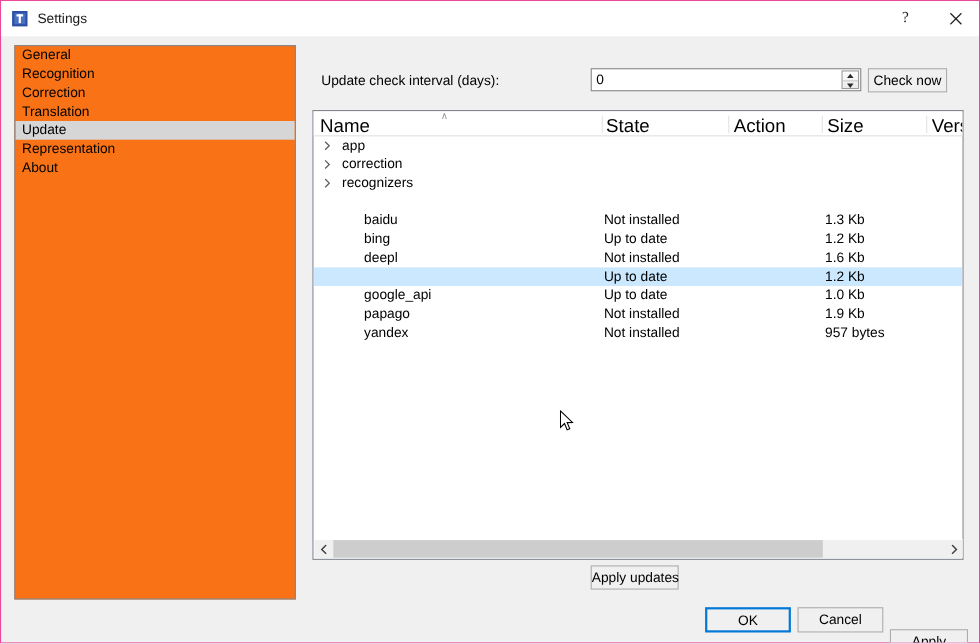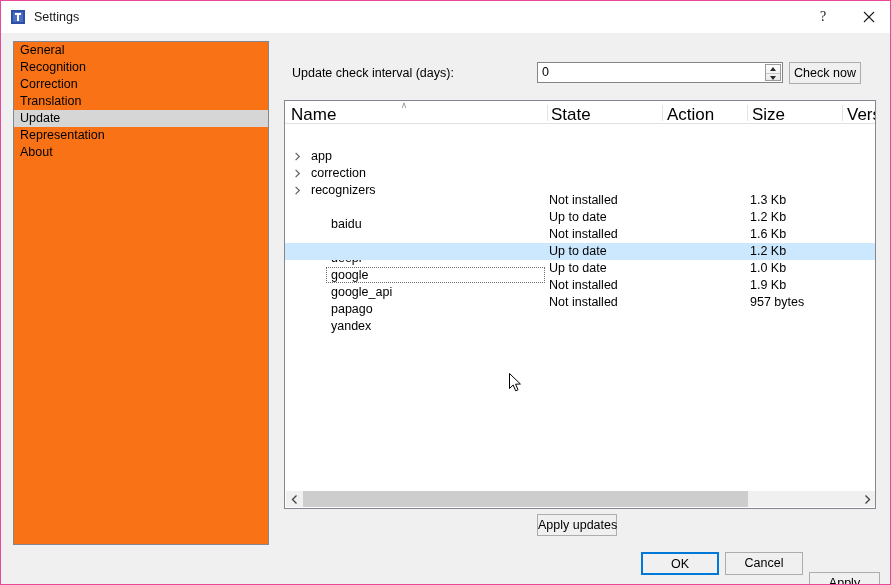--- a/index.html
+++ b/index.html
@@ -231,21 +231,21 @@
   .row.selected { background: #cce8ff; }
   .cell {
     position: absolute;
     top: 0;
     height: 17px;
     font-size: 12.5px;
     color: #000;
     white-space: nowrap;
     overflow: hidden;
   }
-  .c-name   { left: 0px;   width: 260px; margin-top: 24px; }
+  .c-name   { left: 0px;   width: 260px; }
   .c-state  { left: 264px; width: 112px; }
   .c-action { left: 380px; width: 85px; }
   .c-size   { left: 465px; width: 95px; }
   .c-vers   { left: 560px; width: 30px; }
   .chev {
     position: absolute;
     left: 6px; top: 0;
     width: 14px; height: 17px;
     color: #585858;
   }
@@ -452,39 +452,38 @@
         <div class="row lvl1">
           <div class="cell c-name">
             <span class="name-text">baidu</span>
           </div>
           <div class="cell c-state">Not installed</div>
           <div class="cell c-action"></div>
           <div class="cell c-size">1.3 Kb</div>
           <div class="cell c-vers"></div>
         </div>
         <div class="row lvl1">
+          <div class="cell c-name">
+            <span class="name-text">bing</span>
+          </div>
           <div class="cell c-state">Up to date</div>
           <div class="cell c-action"></div>
           <div class="cell c-size">1.2 Kb</div>
           <div class="cell c-vers"></div>
         </div>
         <div class="row lvl1">
           <div class="cell c-name">
             <span class="name-text">deepl</span>
           </div>
           <div class="cell c-state">Not installed</div>
           <div class="cell c-action"></div>
           <div class="cell c-size">1.6 Kb</div>
           <div class="cell c-vers"></div>
         </div>
         <div class="row lvl1 selected">
-          <div class="cell c-name">
-            <div class="focus-box"></div>
-            <span class="name-text">google</span>
-          </div>
           <div class="cell c-state">Up to date</div>
           <div class="cell c-action"></div>
           <div class="cell c-size">1.2 Kb</div>
           <div class="cell c-vers"></div>
         </div>
         <div class="row lvl1">
           <div class="cell c-name">
             <span class="name-text">google_api</span>
           </div>
           <div class="cell c-state">Up to date</div>

